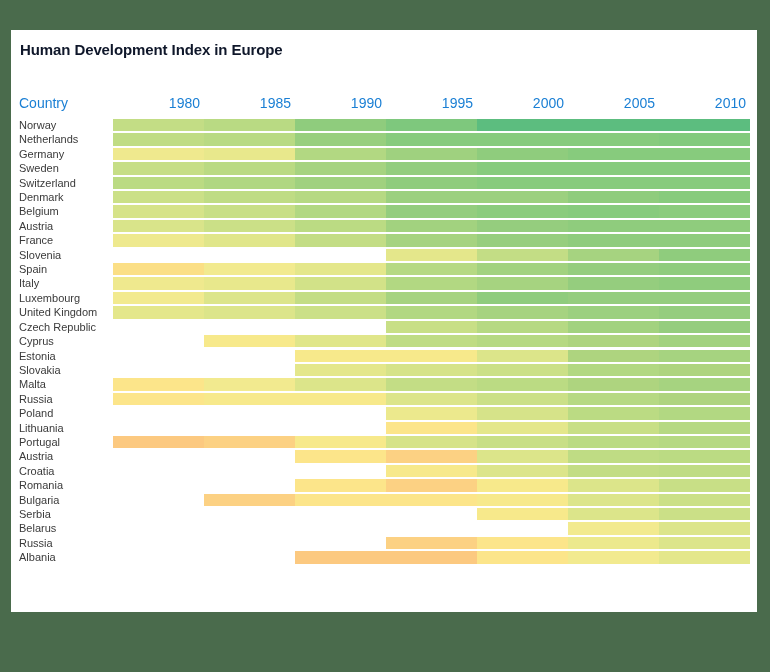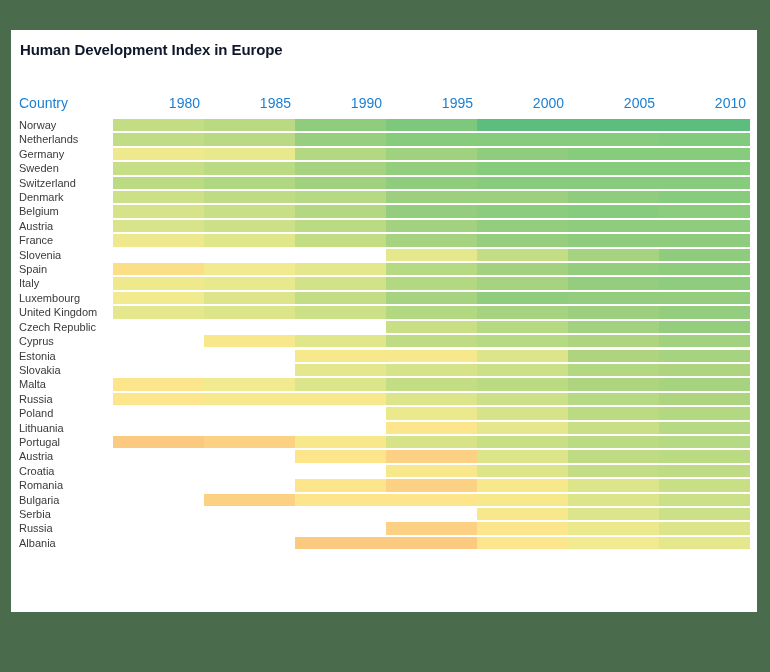--- a/index.html
+++ b/index.html
@@ -780,20 +780,44 @@
               <div class="swatch" style="background: rgb(247, 233, 139);"></div>
             </td>
             <td class="cell">
               <div class="swatch" style="background: rgb(220, 229, 138);"></div>
             </td>
             <td class="cell">
               <div class="swatch" style="background: rgb(203, 224, 135);"></div>
             </td>
           </tr>
           <tr>
+            <td class="country">Belarus</td>
+            <td class="cell">
+              <div class="swatch empty"></div>
+            </td>
+            <td class="cell">
+              <div class="swatch empty"></div>
+            </td>
+            <td class="cell">
+              <div class="swatch empty"></div>
+            </td>
+            <td class="cell">
+              <div class="swatch empty"></div>
+            </td>
+            <td class="cell">
+              <div class="swatch empty"></div>
+            </td>
+            <td class="cell">
+              <div class="swatch" style="background: rgb(242, 234, 143);"></div>
+            </td>
+            <td class="cell">
+              <div class="swatch" style="background: rgb(220, 229, 138);"></div>
+            </td>
+          </tr>
+          <tr>
             <td class="country">Russia</td>
             <td class="cell">
               <div class="swatch empty"></div>
             </td>
             <td class="cell">
               <div class="swatch empty"></div>
             </td>
             <td class="cell">
               <div class="swatch empty"></div>
             </td>

